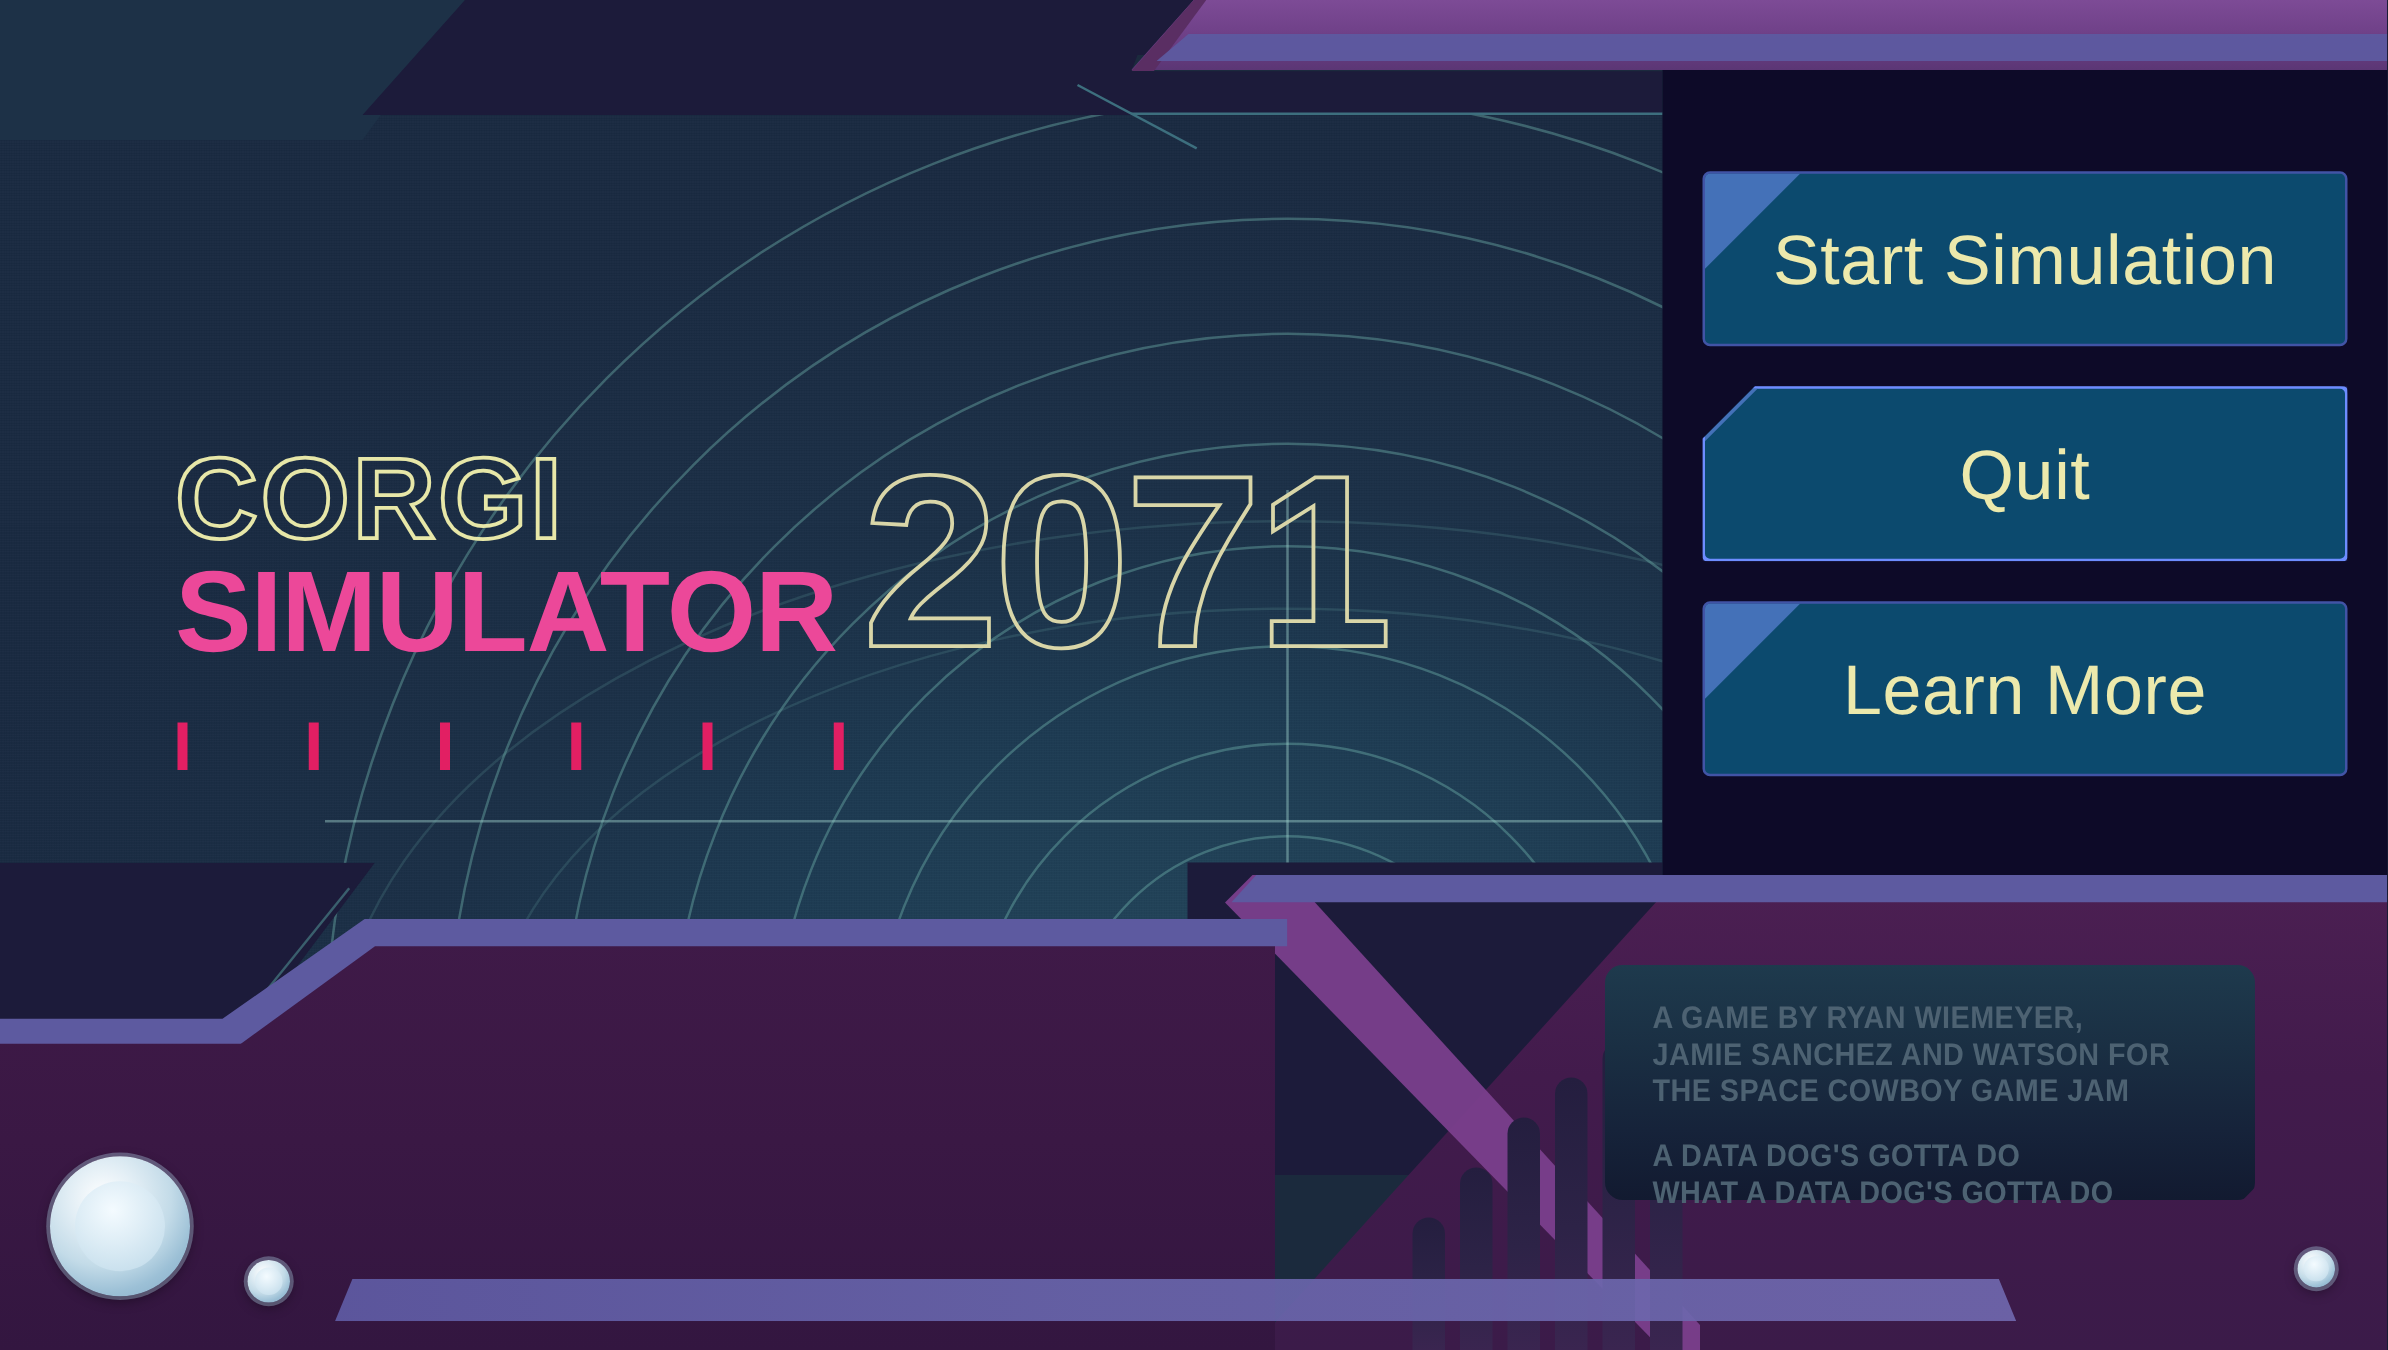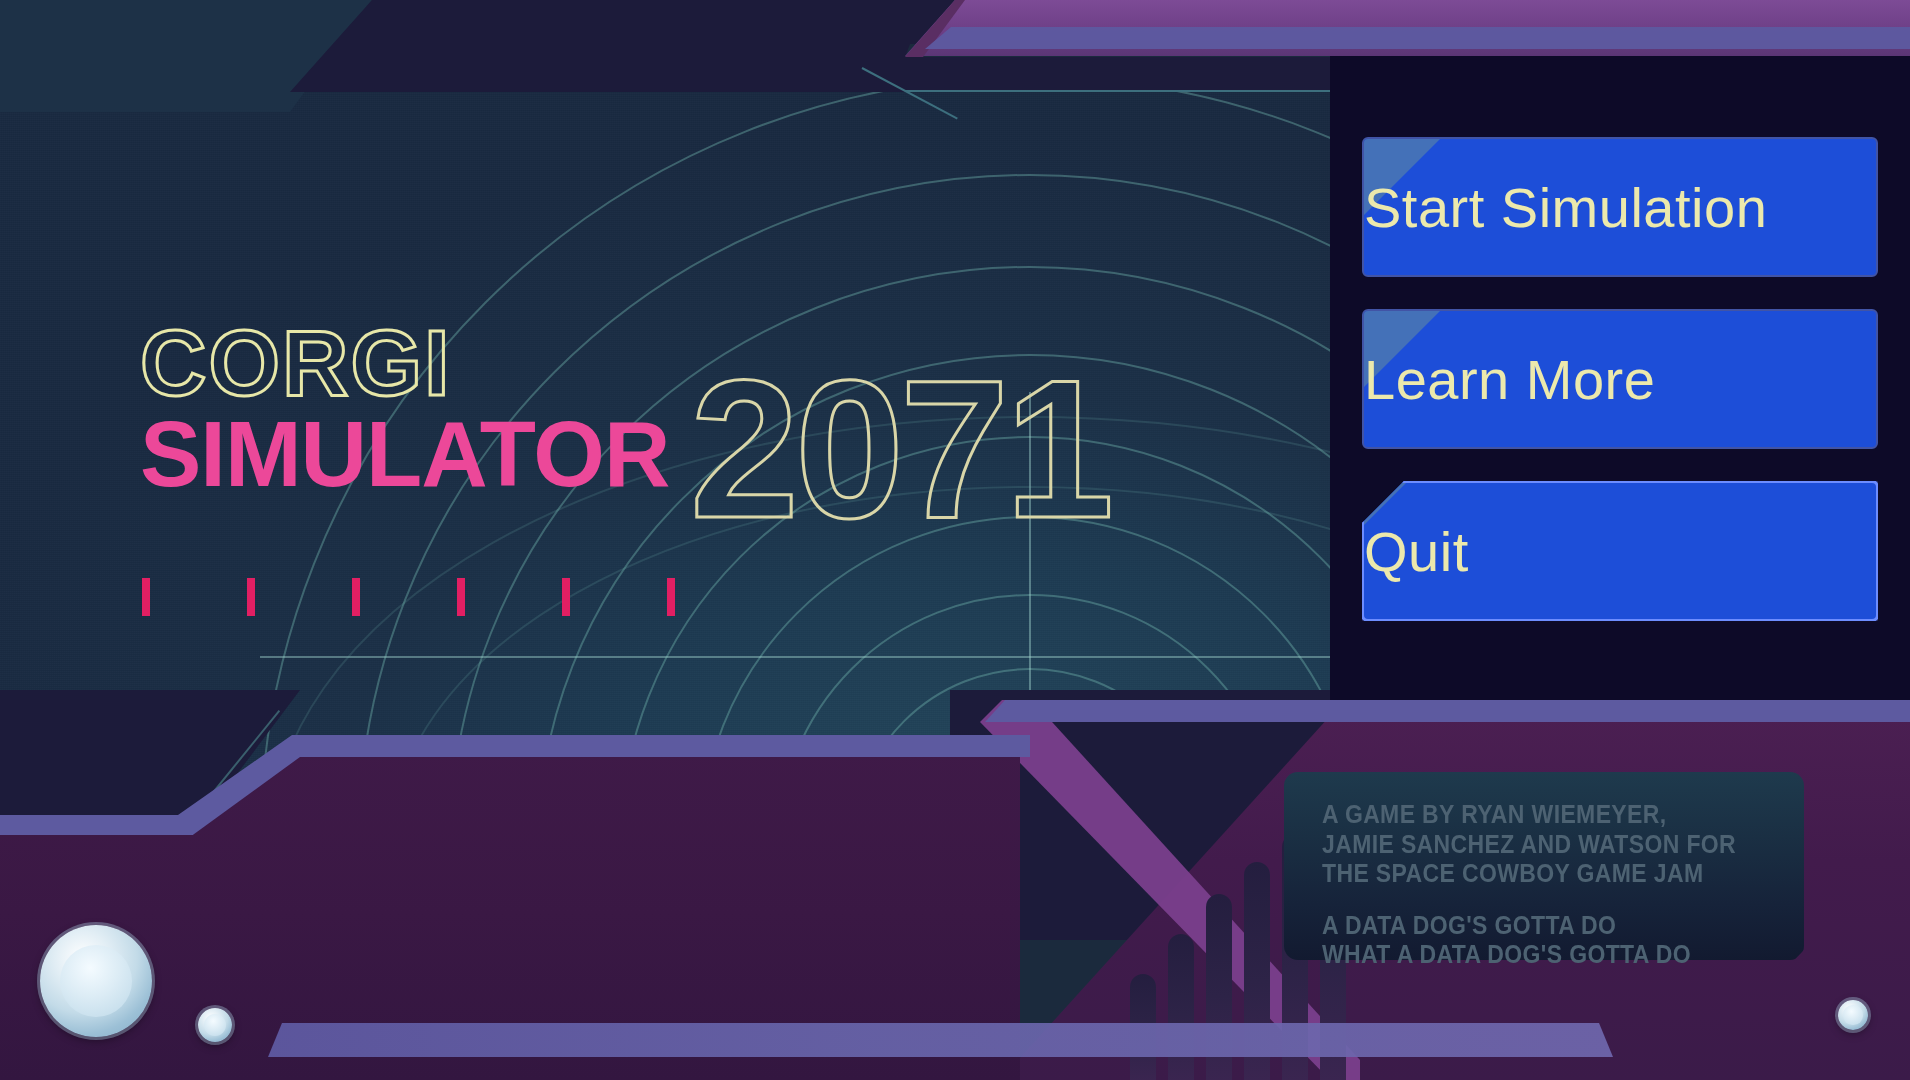--- a/index.html
+++ b/index.html
@@ -54,21 +54,21 @@
   }
   #plate-bottom-diag {
     left:950px; top:690px; width:380px; height:250px;
     background:#1c1b3a;
   }
 
   
   .hairline { position:absolute; background:#3d6f7e; height:2px; }
 
   
-  #logo-block { position:absolute; left:140px; top:320px; }
+  #logo-block { position:absolute; left:140px; top:356px; }
   #logo-corgi {
     font-size: 92px; font-weight: 700; letter-spacing: 2px;
     color: transparent;
     -webkit-text-stroke: 3px #e7e7a8;
     line-height: .95;
     font-family: "Liberation Sans", sans-serif;
   }
   #logo-sim {
     font-size: 92px; font-weight: 700; letter-spacing: -1px;
     color: #ec4899; line-height: .95; margin-top: 4px;
@@ -112,24 +112,24 @@
     position:absolute; left: 1330px; top: 56px; width: 580px; height: 660px;
     background: #0d0a28;
   }
   #menu {
     position:absolute; left: 1362px; top: 137px; width: 516px;
   }
   .menu-btn {
     position: relative;
     width: 516px; height: 140px;
     margin-bottom: 32px;
-    background: #1d4ed8;
+    background: #0c4a6e;
     border: 2px solid #4154a6;
     border-radius: 6px;
-    display:flex; align-items:center; justify-content:flex-start;
+    display:flex; align-items:center; justify-content:center;
     overflow: hidden;
     cursor: pointer;
   }
   .menu-btn .corner {
     position:absolute; left:-1px; top:-1px;
     width: 78px; height: 78px;
     background: #4471b8;
     clip-path: polygon(0 0, 78px 0, 0 78px);
   }
   .menu-btn .label {
@@ -292,27 +292,27 @@
 
   <div id="purple-top"></div>
   <div id="purple-top-dark"></div>
   <div id="purple-top-edge"></div>
 
   <div id="menu">
     <div class="menu-btn">
       <span class="corner"></span>
       <span class="label">Start Simulation</span>
     </div>
+    <div class="menu-btn selected">
+      <span class="corner"></span>
+      <span class="label">Quit</span>
+    </div>
     <div class="menu-btn">
       <span class="corner"></span>
       <span class="label">Learn More</span>
-    </div>
-    <div class="menu-btn selected">
-      <span class="corner"></span>
-      <span class="label">Quit</span>
     </div>
   </div>
 
   <div id="purple-lower-right"></div>
   <div id="purple-diag-edge"></div>
   <div id="purple-lower-right-edge"></div>
 
   <div id="slots">
     <div class="bar" style="left:0px;   height:106px;"></div>
     <div class="bar" style="left:38px;  height:146px;"></div>

